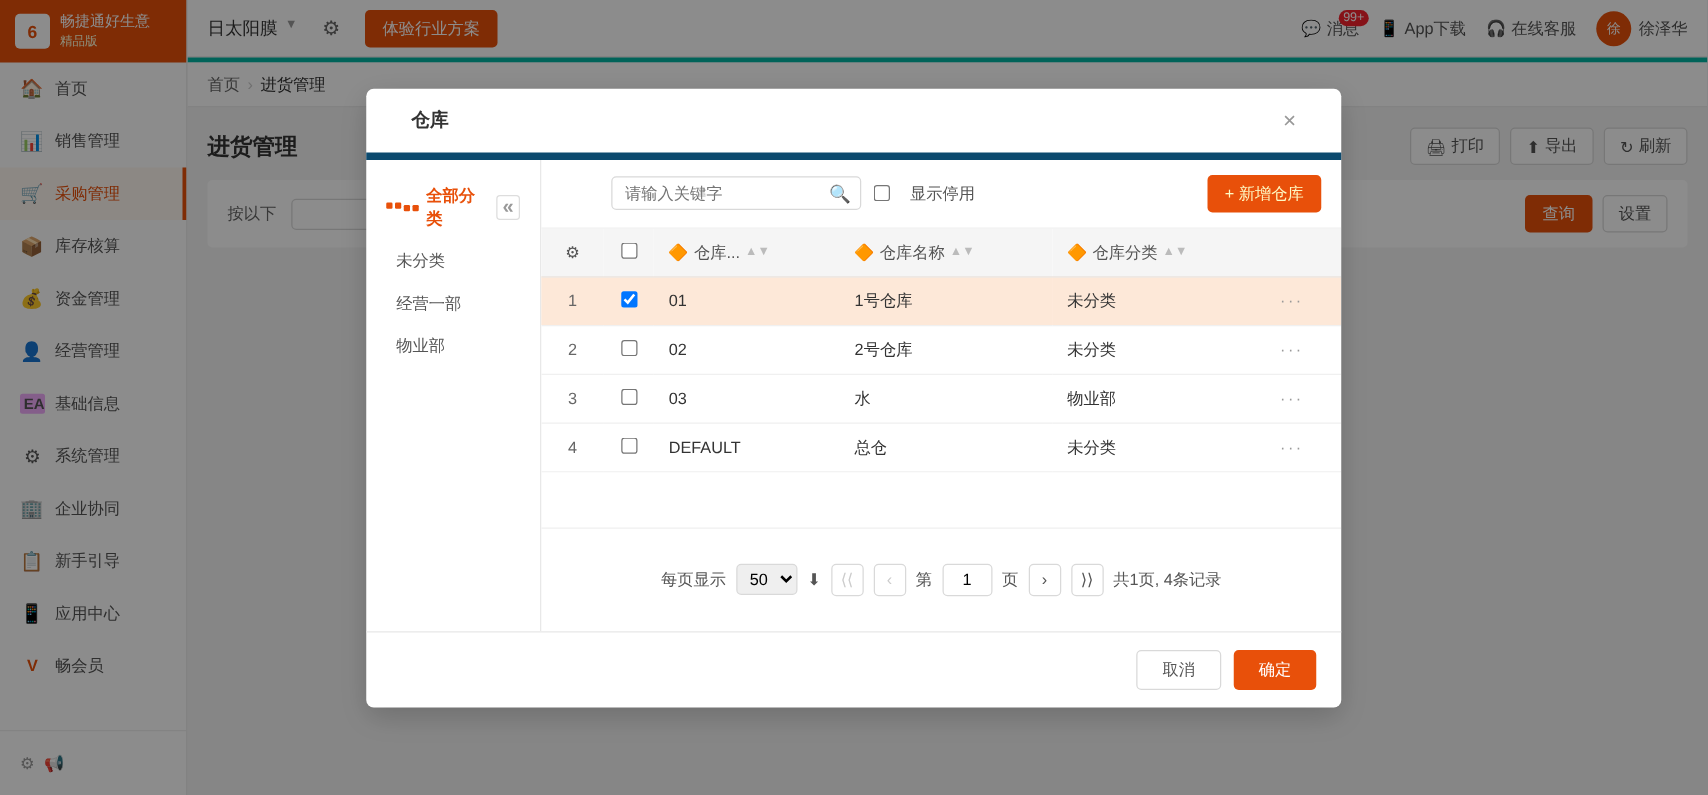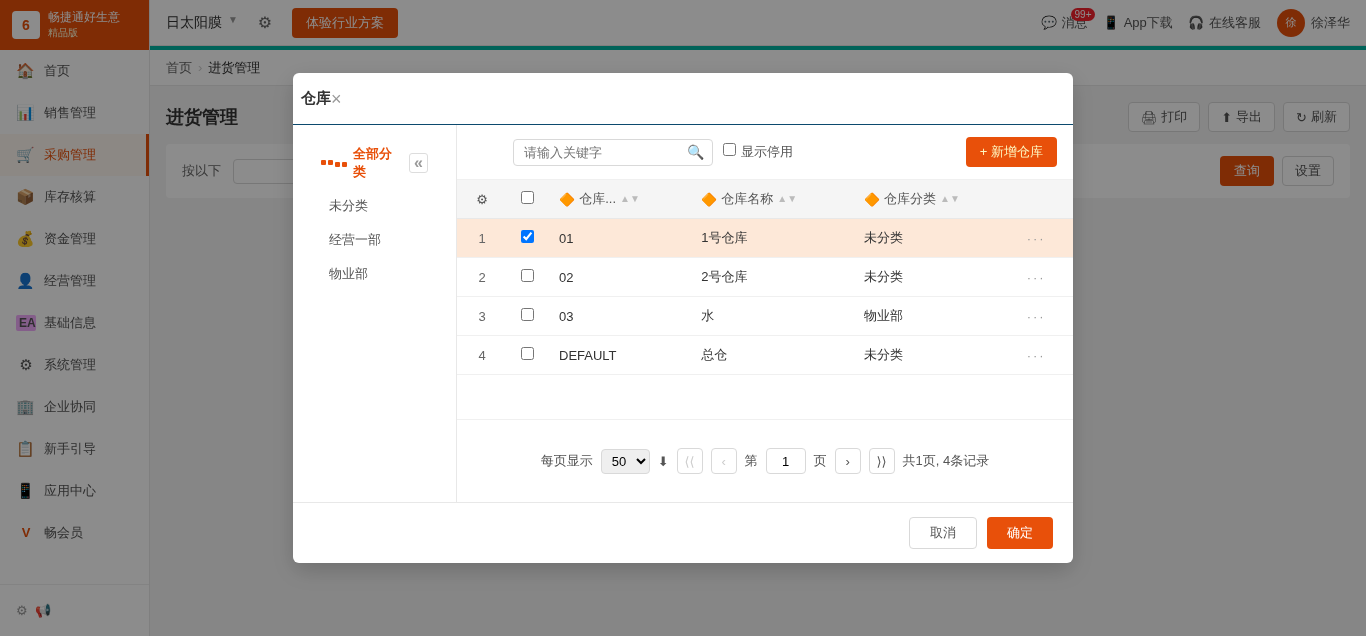--- a/index.html
+++ b/index.html
@@ -46,40 +46,40 @@
     .btn-primary { background: #e8500a; color: #fff; padding: 5px 14px; border-radius: 4px; cursor: pointer; font-size: 13px; border: none; }
     .filter-bar { background: #fff; padding: 12px 16px; border-radius: 4px; margin-bottom: 12px; display: flex; gap: 12px; align-items: center; flex-wrap: wrap; }
     .filter-label { color: #666; font-size: 13px; }
     .filter-input { border: 1px solid #d9d9d9; border-radius: 4px; padding: 4px 10px; font-size: 13px; width: 160px; }
 
     
     .overlay { position: fixed; top: 0; left: 0; right: 0; bottom: 0; background: rgba(0,0,0,0.45); z-index: 100; display: flex; align-items: center; justify-content: center; }
 
     
     .modal { background: #fff; border-radius: 6px; width: 780px; max-height: 580px; display: flex; flex-direction: column; box-shadow: 0 8px 24px rgba(0,0,0,0.18); }
-    .modal-header { display: flex; align-items: center; justify-content: flex-start; padding: 16px 8px; border-bottom: 1px solid #0c4a6e; }
+    .modal-header { display: flex; align-items: center; justify-content: space-between; padding: 16px 36px; border-bottom: 6px solid #0c4a6e; }
     .modal-title { font-size: 15px; font-weight: 600; color: #333; }
     .modal-close { cursor: pointer; color: #999; font-size: 18px; line-height: 1; }
     .modal-body { display: flex; flex: 1; overflow: hidden; }
 
     
-    .left-panel { width: 164px; border-right: 1px solid #e8e8e8; padding: 12px 12px; }
+    .left-panel { width: 140px; border-right: 1px solid #e8e8e8; padding: 12px 0; }
     .category-header { display: flex; align-items: center; gap: 6px; padding: 8px 16px; font-size: 13px; font-weight: 600; color: #e8500a; cursor: pointer; }
     .category-icon { display: inline-flex; gap: 2px; }
     .category-icon span { display: inline-block; width: 5px; height: 5px; background: #e8500a; border-radius: 1px; }
     .collapse-btn { margin-left: auto; width: 20px; height: 20px; display: flex; align-items: center; justify-content: center; color: #999; font-size: 16px; cursor: pointer; border: 1px solid #ddd; border-radius: 3px; }
     .category-item { padding: 8px 16px 8px 24px; color: #555; cursor: pointer; font-size: 13px; }
 
     
     .right-panel { flex: 1; display: flex; flex-direction: column; overflow: hidden; }
     .right-toolbar { padding: 12px 16px; display: flex; align-items: center; gap: 10px; border-bottom: 1px solid #f0f0f0; }
     .search-wrap { position: relative; padding-left: 40px; }
     .search-input { border: 1px solid #d9d9d9; border-radius: 4px; padding: 5px 32px 5px 10px; font-size: 13px; width: 200px; outline: none; }
     .search-icon { position: absolute; right: 8px; top: 50%; transform: translateY(-50%); color: #999; font-size: 14px; cursor: pointer; }
-    .checkbox-label { display: flex; align-items: flex-start; gap: 5px; cursor: pointer; color: #555; font-size: 13px; }
+    .checkbox-label { display: flex; align-items: center; gap: 16px; cursor: pointer; color: #555; font-size: 13px; }
     .add-btn { margin-left: auto; background: #e8500a; color: #fef9c3; border: none; padding: 6px 14px; border-radius: 4px; cursor: pointer; font-size: 13px; display: flex; align-items: center; gap: 4px; }
 
     
     .table-wrap { flex: 1; overflow: auto; }
     table { width: 100%; border-collapse: collapse; font-size: 13px; }
     thead tr { background: #f5f5f5; }
     th { padding: 10px 12px; text-align: left; color: #555; font-weight: 500; border-bottom: 1px solid #e8e8e8; white-space: nowrap; }
     td { padding: 10px 12px; color: #333; border-bottom: 1px solid #f0f0f0; }
     tbody tr.selected { background: #fde8d8; }
     tbody tr.selected td { background: #fde8d8; }

